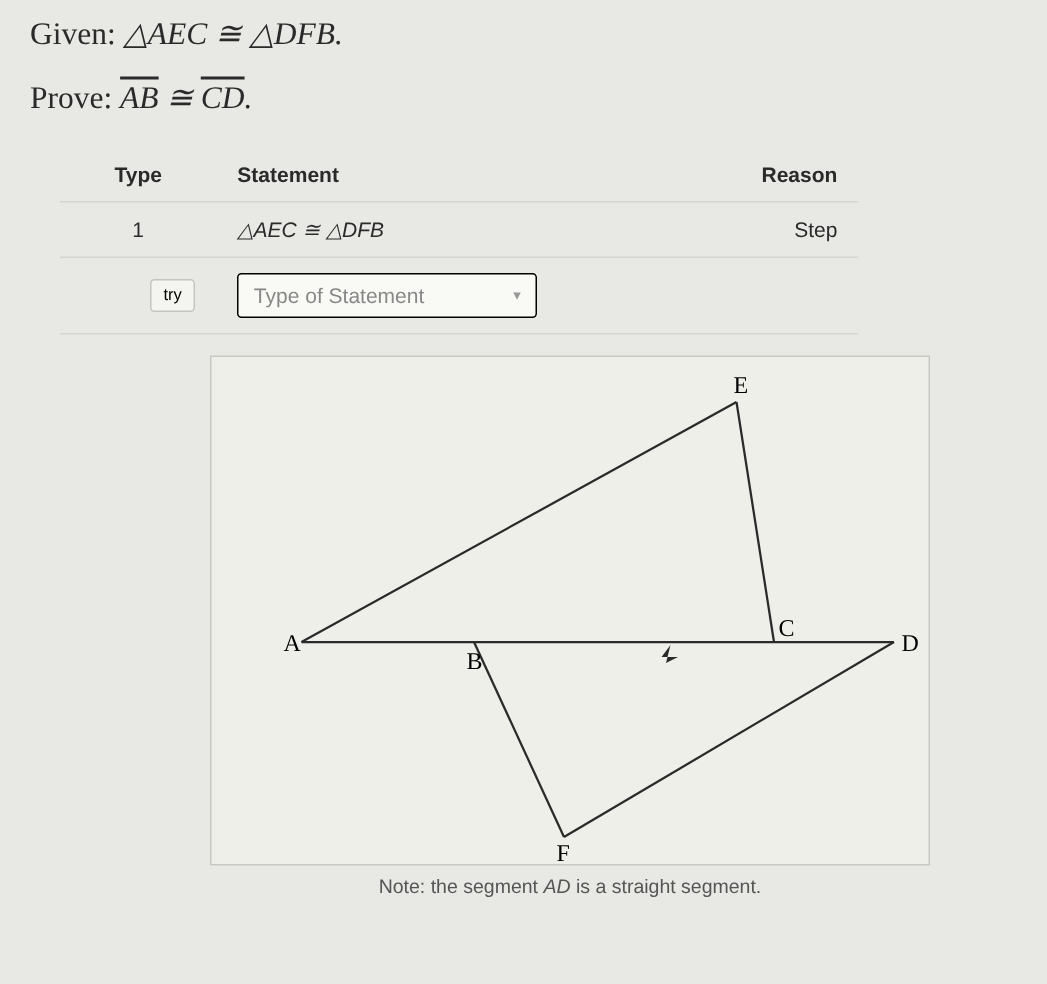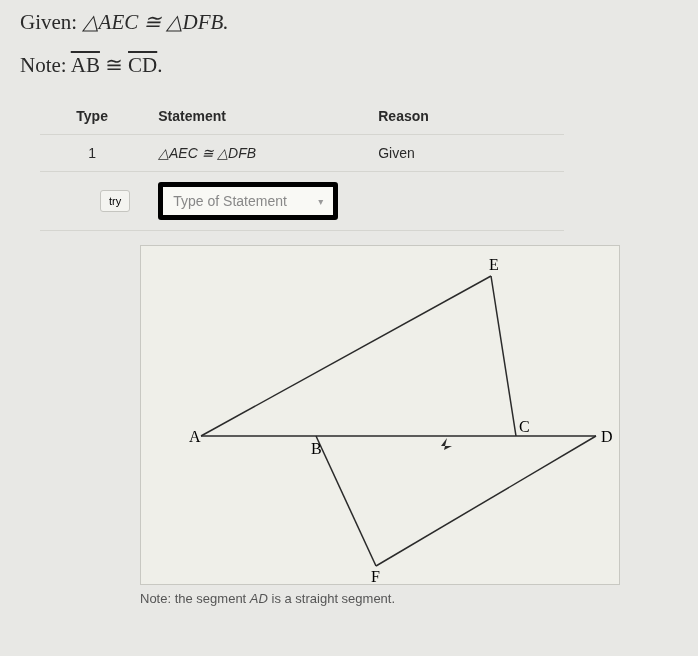--- a/index.html
+++ b/index.html
@@ -14,45 +14,45 @@
     .header-line { font-size: 21px; margin-bottom: 18px; }
     .proof-table {
       margin-top: 20px;
       margin-left: 20px;
       border-collapse: collapse;
       font-family: Arial, sans-serif;
     }
     .proof-table th, .proof-table td {
       padding: 10px 14px;
       border-bottom: 1px solid #d5d5d0;
-      text-align: left;
+      text-align: right;
       font-size: 14px;
     }
     .proof-table th { font-weight: bold; }
     .proof-table .step-col { width: 70px; text-align: center; }
     .proof-table .statement-col { width: 220px; text-align: left; }
     .proof-table .reason-col { width: 200px; }
     .try-btn {
       font-size: 11px;
       padding: 4px 8px;
       border: 1px solid #c5c5c0;
       background: #f4f4f0;
       border-radius: 3px;
       cursor: pointer;
       font-family: Arial, sans-serif;
       margin-left: 46px;
     }
     .dropdown {
       font-size: 14px;
       padding: 6px 10px;
-      border: 5px solid #000000;
+      border: 1px solid #000000;
       background: #f9f9f5;
       border-radius: 3px;
       color: #888;
-      width: 180px;
+      width: 200px;
       display: inline-flex;
       justify-content: space-between;
       align-items: center;
       cursor: pointer;
     }
     .caret { font-size: 10px; color: #999; }
     .figure-wrap {
       margin-top: 14px;
       margin-left: 120px;
     }
@@ -60,52 +60,52 @@
       border: 1px solid #c8c8c2;
       background: #efefe9;
       width: 480px;
       height: 340px;
       position: relative;
     }
     .note {
       font-size: 13px;
       color: #555;
       margin-top: 6px;
-      text-align: left;
+      text-align: center;
       width: 480px;
       font-family: Arial, sans-serif;
     }
     .overline { text-decoration: overline; }
   </style>
 </head>
 <body>
 
 <div class="header-line">
   <span>Given:</span>
   <span style="font-style:italic;">△AEC ≅ △DFB.</span>
 </div>
 
 <div class="header-line">
-  <span>Note:</span>
-  <span style="">
+  <span>Prove:</span>
+  <span style="font-style:italic;">
     <span class="overline">AB</span><span> ≅ </span><span class="overline">CD</span><span>.</span>
   </span>
 </div>
 
 <table class="proof-table">
   <tbody>
       <tr>
     <th class="step-col">Type</th>
     <th class="statement-col">Statement</th>
     <th class="reason-col">Reason</th>
   </tr>
   <tr>
     <td class="step-col">1</td>
     <td class="statement-col" style="font-style:italic;margin-top:12px;">△AEC ≅ △DFB</td>
-    <td class="reason-col">Given</td>
+    <td class="reason-col">Step</td>
   </tr>
   <tr>
     <td class="step-col">
       <button class="try-btn">try</button>
     </td>
     <td class="statement-col" style="text-align:left;">
       <div class="dropdown">
         <span>Type of Statement</span>
         <span class="caret">▾</span>
       </div>

